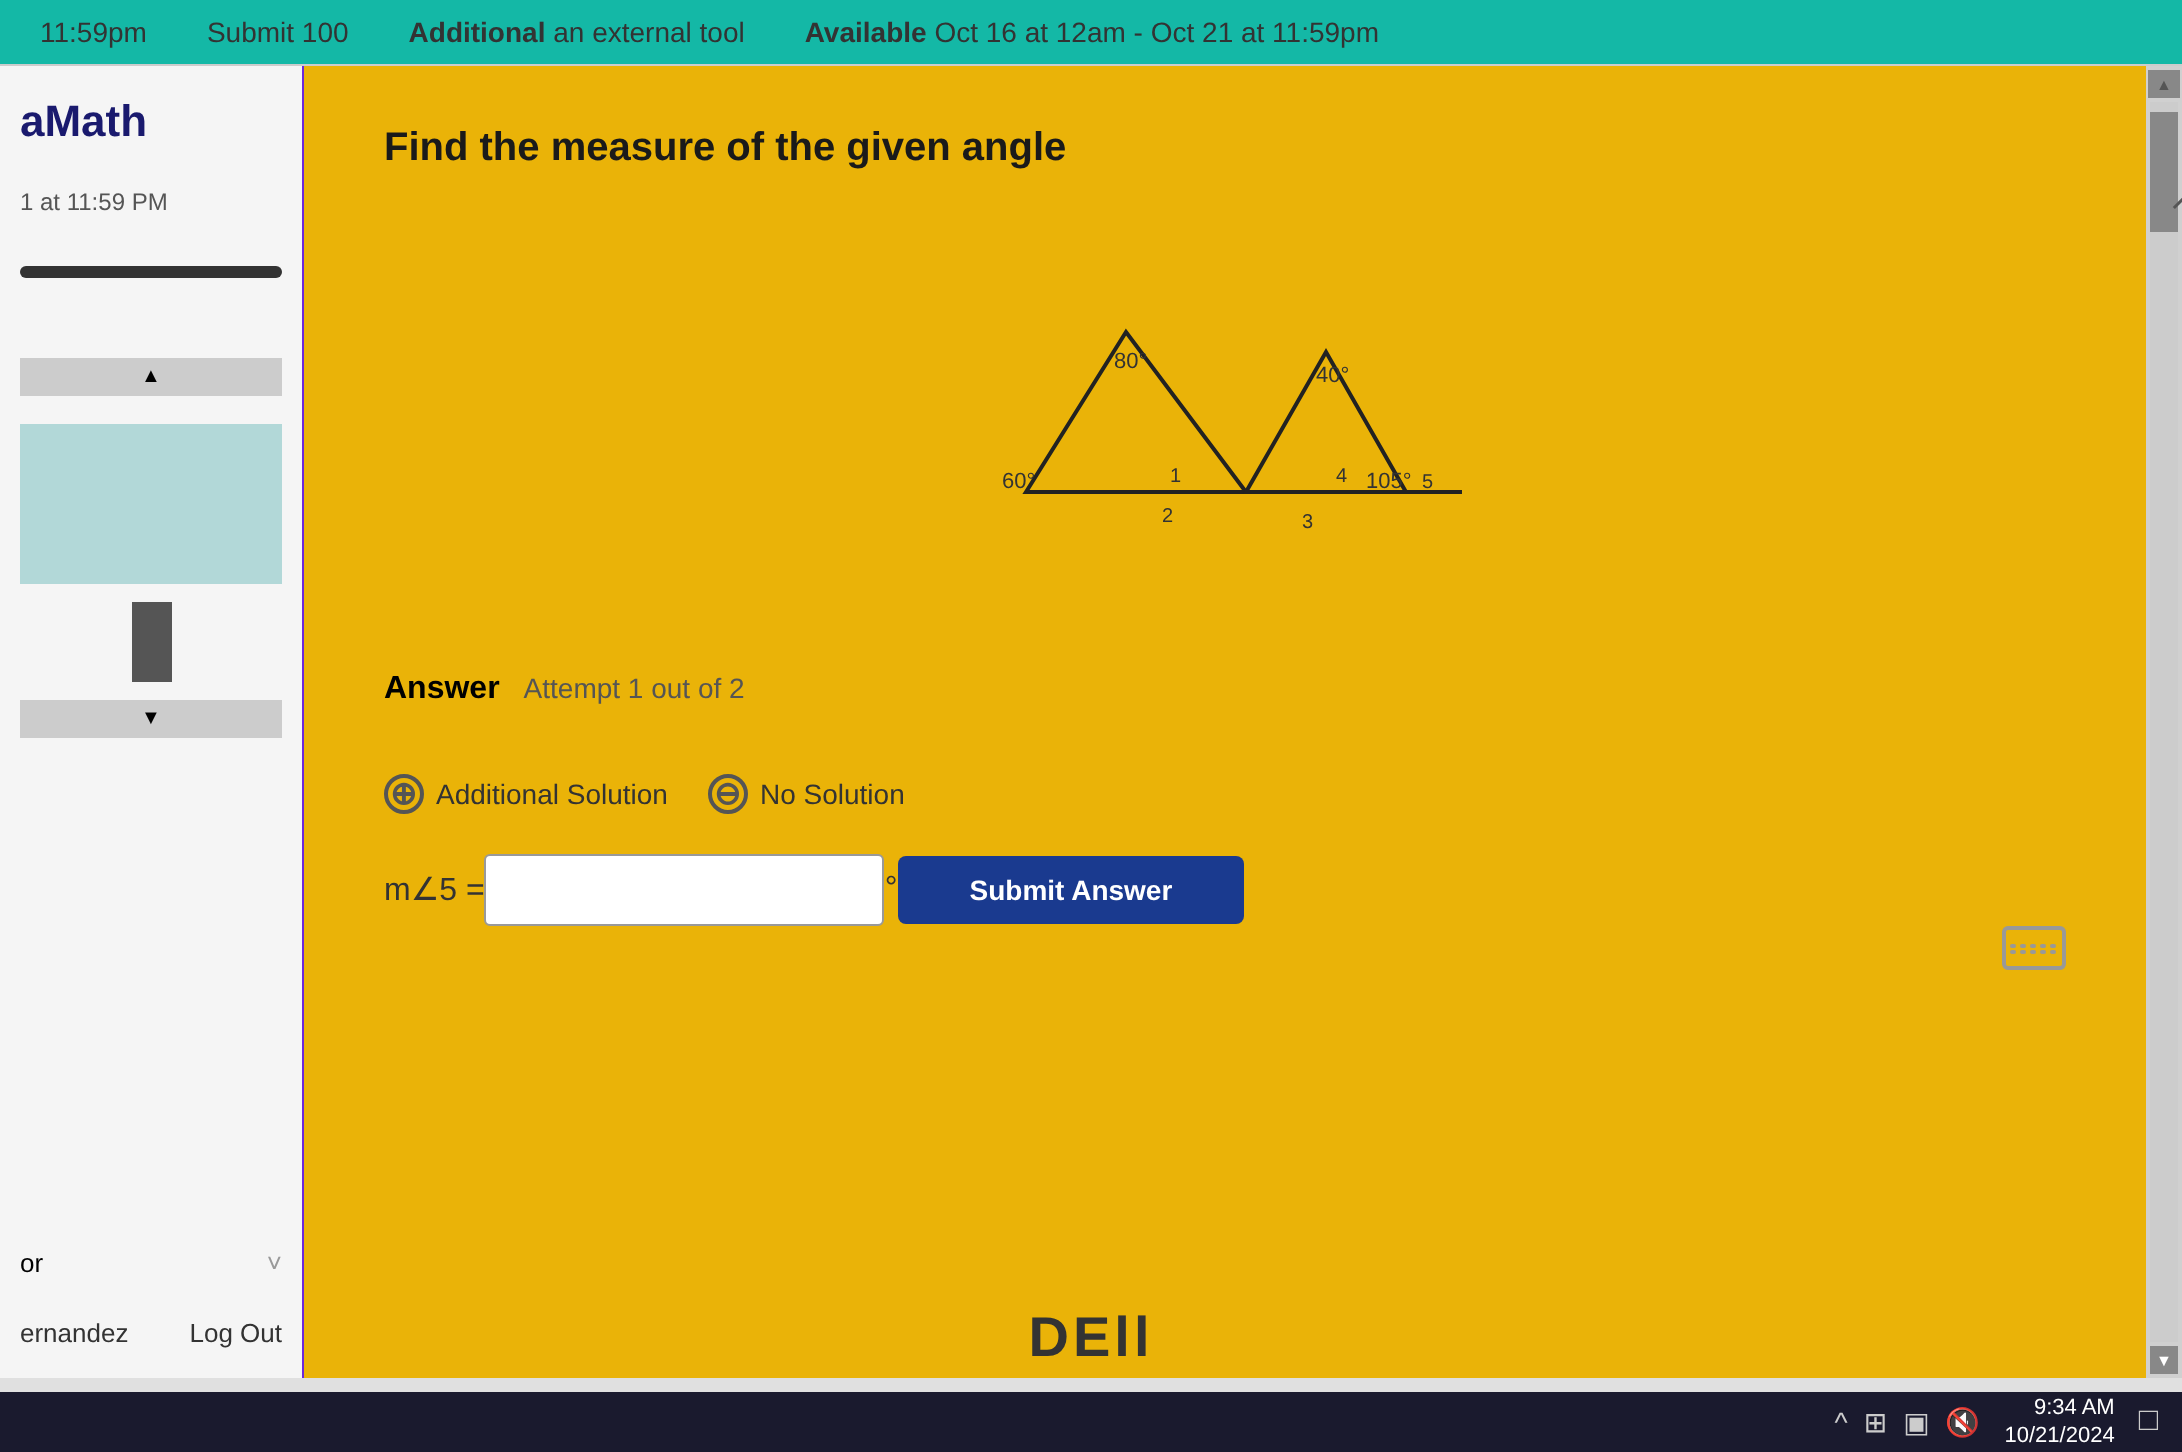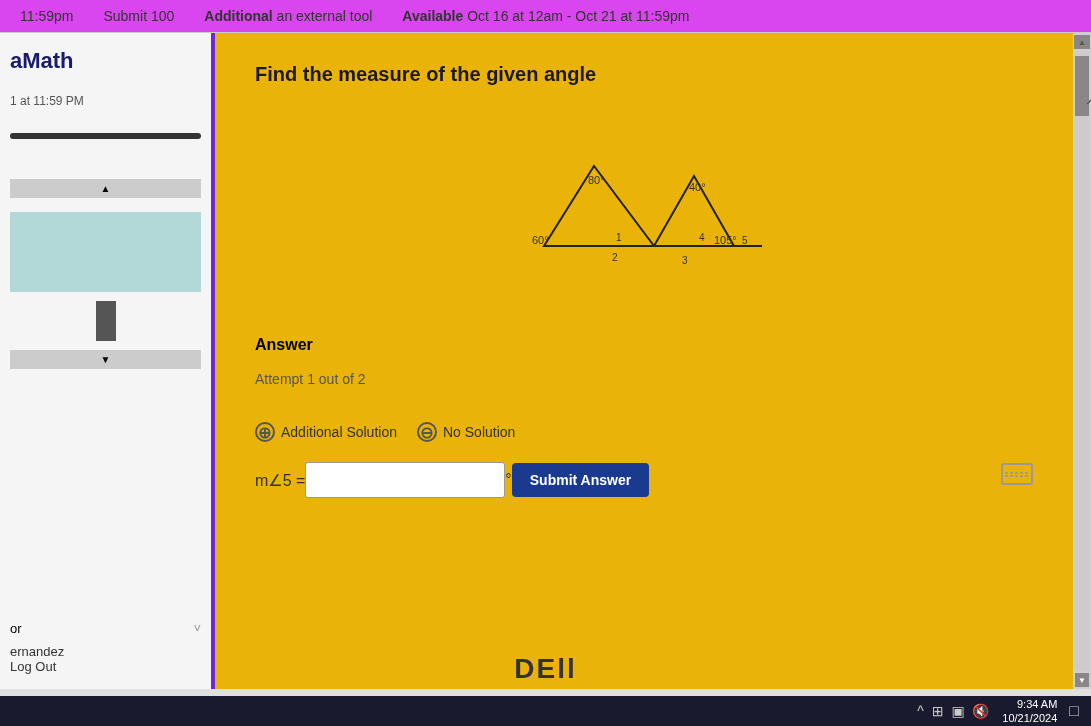--- a/index.html
+++ b/index.html
@@ -7,41 +7,41 @@
       font-family: Arial, sans-serif;
       background: #e0e0e0;
       width: 1091px;
       height: 726px;
       overflow: hidden;
       position: relative;
     }
 
     
     .top-bar {
-      background: #d946ef;
+      background: #14b8a6;
       border-bottom: 1px solid #ccc;
       padding: 8px 20px;
       display: flex;
       align-items: center;
       gap: 30px;
       font-size: 14px;
       color: #333;
     }
 
     
     .main-layout {
       display: flex;
       height: calc(726px - 40px - 30px);
     }
 
     
     .sidebar {
-      width: 215px;
+      width: 152px;
       background: #f5f5f5;
-      border-right: 4px solid #6d28d9;
+      border-right: 1px solid #6d28d9;
       padding: 15px 10px;
       display: flex;
       flex-direction: column;
       gap: 10px;
     }
     .sidebar-title {
       font-size: 22px;
       font-weight: bold;
       color: #1a1a6e;
       margin-bottom: 10px;
@@ -73,21 +73,21 @@
     .sidebar-scroll-indicator {
       background: #555;
       width: 20px;
       height: 40px;
       margin: 5px auto;
     }
     .sidebar-bottom {
       margin-top: auto;
       display: flex;
       flex-direction: column;
-      gap: 8px;
+      gap: 20px;
     }
     .sidebar-nav-row {
       display: flex;
       justify-content: space-between;
       align-items: center;
       font-size: 13px;
     }
     .sidebar-nav-row .chevron {
       color: #999;
     }
@@ -229,21 +229,21 @@
       font-size: 15px;
     }
     .degree-symbol {
       font-size: 16px;
       color: #333;
     }
     .submit-btn {
       background: #1a3a8f;
       color: #fff;
       border: none;
-      padding: 9px 18px;
+      padding: 9px 36px;
       font-size: 14px;
       font-weight: bold;
       border-radius: 4px;
       cursor: pointer;
     }
 
     
     .keyboard-icon {
       position: absolute;
       right: 40px;
@@ -343,21 +343,21 @@
       <div class="sidebar-teal"></div>
       <div class="sidebar-scroll-indicator"></div>
       <button class="scroll-btn">▼</button>
     </div>
 
     <div class="sidebar-bottom">
       <div class="sidebar-nav-row">
         <span>or</span>
         <span class="chevron">˅</span>
       </div>
-      <div style="display:flex; justify-content:space-between;flex-direction:column;">
+      <div style="display:flex; justify-content:space-between;">
         <span class="sidebar-link">ernandez</span>
         <span class="sidebar-link">Log Out</span>
       </div>
     </div>
   </div>
 
   <div class="content-area">
 
     <div class="problem-title">Find the measure of the given angle</div>
 
@@ -386,21 +386,21 @@
 
         <text x="205" y="125" font-size="10" fill="#333">4</text>
 
         <text x="248" y="128" font-size="10" fill="#333">5</text>
 
         <line x1="240" y1="130" x2="268" y2="130" stroke="#222" stroke-width="2"></line>
       </svg>
     </div>
 
     <div class="answer-section">
-      <div style="display:flex; align-items:baseline; gap:12px; margin-bottom:15px;flex-direction:column;">
+      <div style="display:flex; align-items:baseline; gap:12px; margin-bottom:15px;">
         <span class="answer-label">Answer</span>
         <span class="attempt-text">Attempt 1 out of 2</span>
       </div>
 
       <div class="keyboard-icon">
         <div class="keyboard-icon-inner">
           <div class="key-dot"></div>
             <div class="key-dot"></div>
             <div class="key-dot"></div>
             <div class="key-dot"></div>

